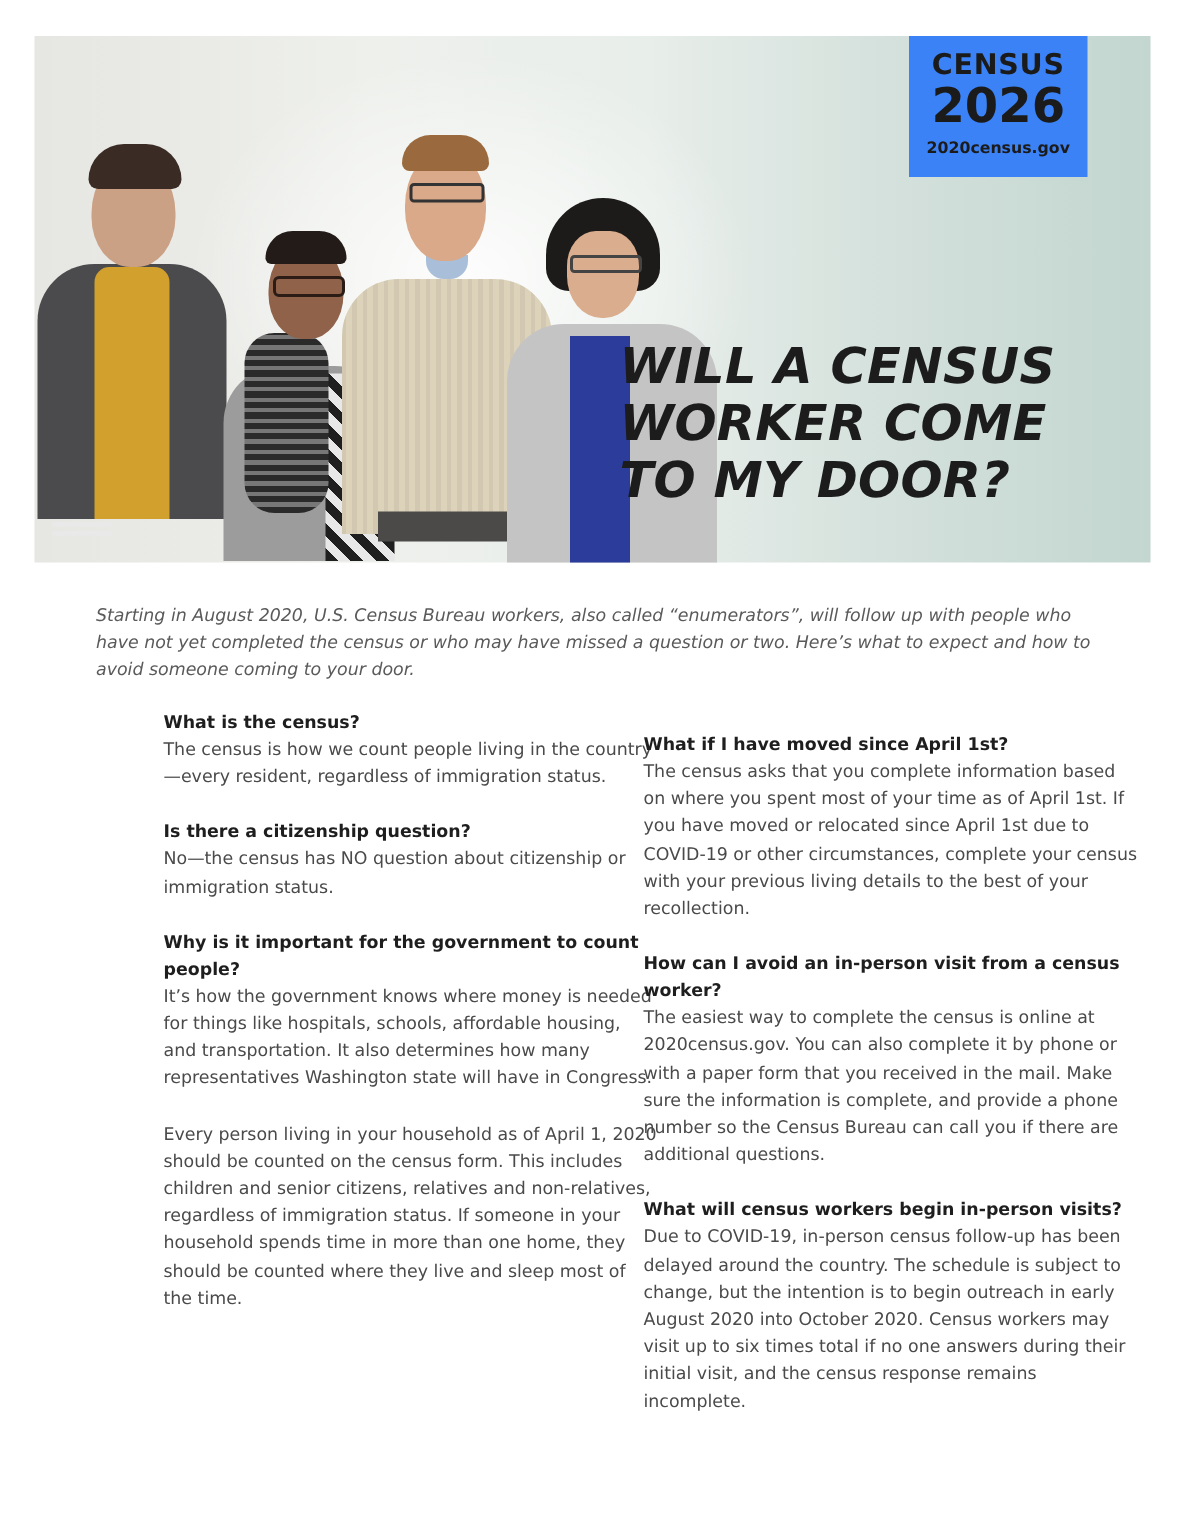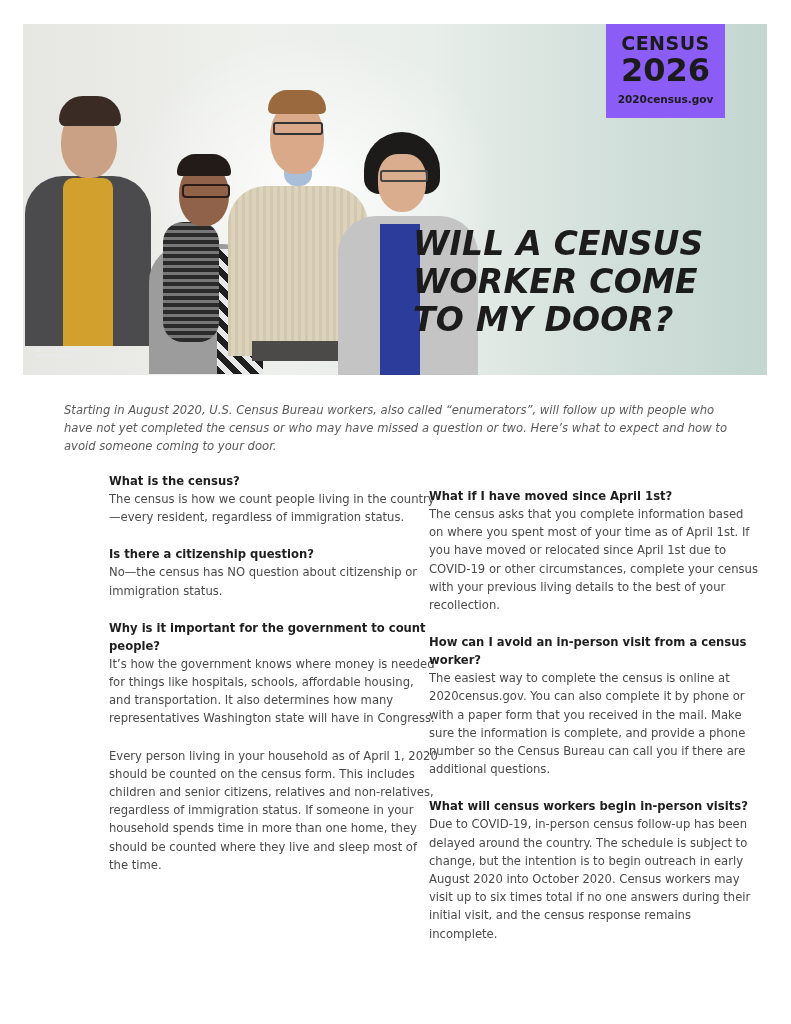--- a/index.html
+++ b/index.html
@@ -45,21 +45,21 @@
 
     
     .p4 .torso { left: 0; top: 104px; width: 140px; height: 160px; background: #c4c4c4; }
     .p4 .top { position: absolute; left: 42px; top: 112px; width: 40px; height: 152px; background: #2b3c9b; }
     .p4 .hair { left: 26px; top: 20px; width: 76px; height: 62px; background: #1d1a1a; border-radius: 40px 40px 16px 16px; }
     .p4 .face { position: absolute; left: 40px; top: 42px; width: 48px; height: 58px; background: #d9ad8d; border-radius: 40% 40% 48% 48%; }
     .p4 .glasses { position: absolute; left: 42px; top: 58px; width: 44px; height: 8px; border: 2px solid #444; border-radius: 3px; }
 
     .logo-box {
       position: absolute; left: 606px; top: 24px; width: 119px; height: 94px;
-      background: #8b5cf6; text-align: center;
+      background: #3b82f6; text-align: center;
     }
     .logo-census { position: absolute; left: 0; right: 0; top: 8px; font-family: "DejaVu Sans", sans-serif; font-weight: bold; font-size: 19px; letter-spacing: 0.5px; color: #1b1b1b; }
     .logo-year { position: absolute; left: 0; right: 0; top: 27px; font-family: "DejaVu Sans", sans-serif; font-weight: bold; font-size: 32px; color: #1b1b1b; letter-spacing: 0px; }
     .logo-url { position: absolute; left: 0; right: 0; top: 69px; font-size: 10.5px; font-weight: bold; color: #1b1b1b; }
 
     .hero-title {
       position: absolute; left: 413px; top: 225px; width: 340px;
       font-family: "DejaVu Sans", sans-serif; font-weight: bold; font-size: 33px;
       line-height: 38px; color: #1c1c1c; letter-spacing: 0.2px;
     }

